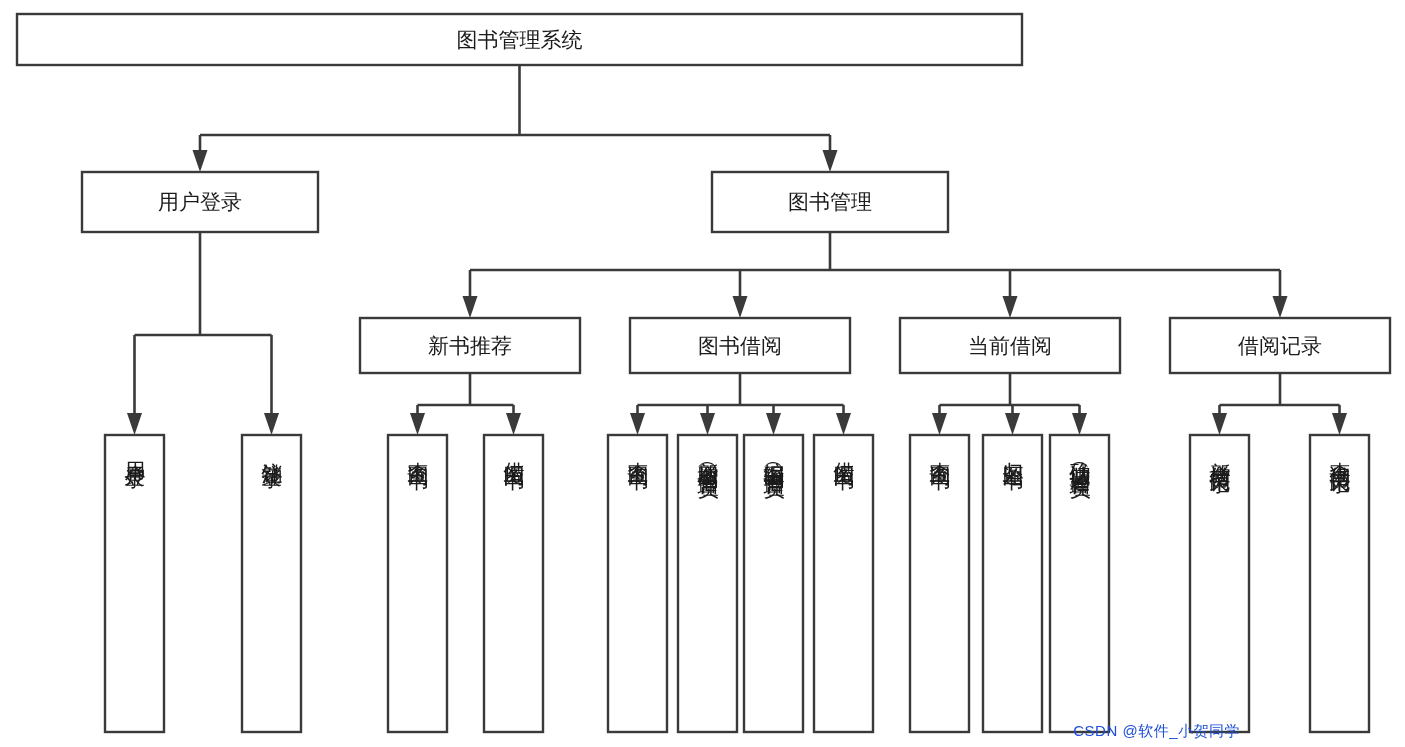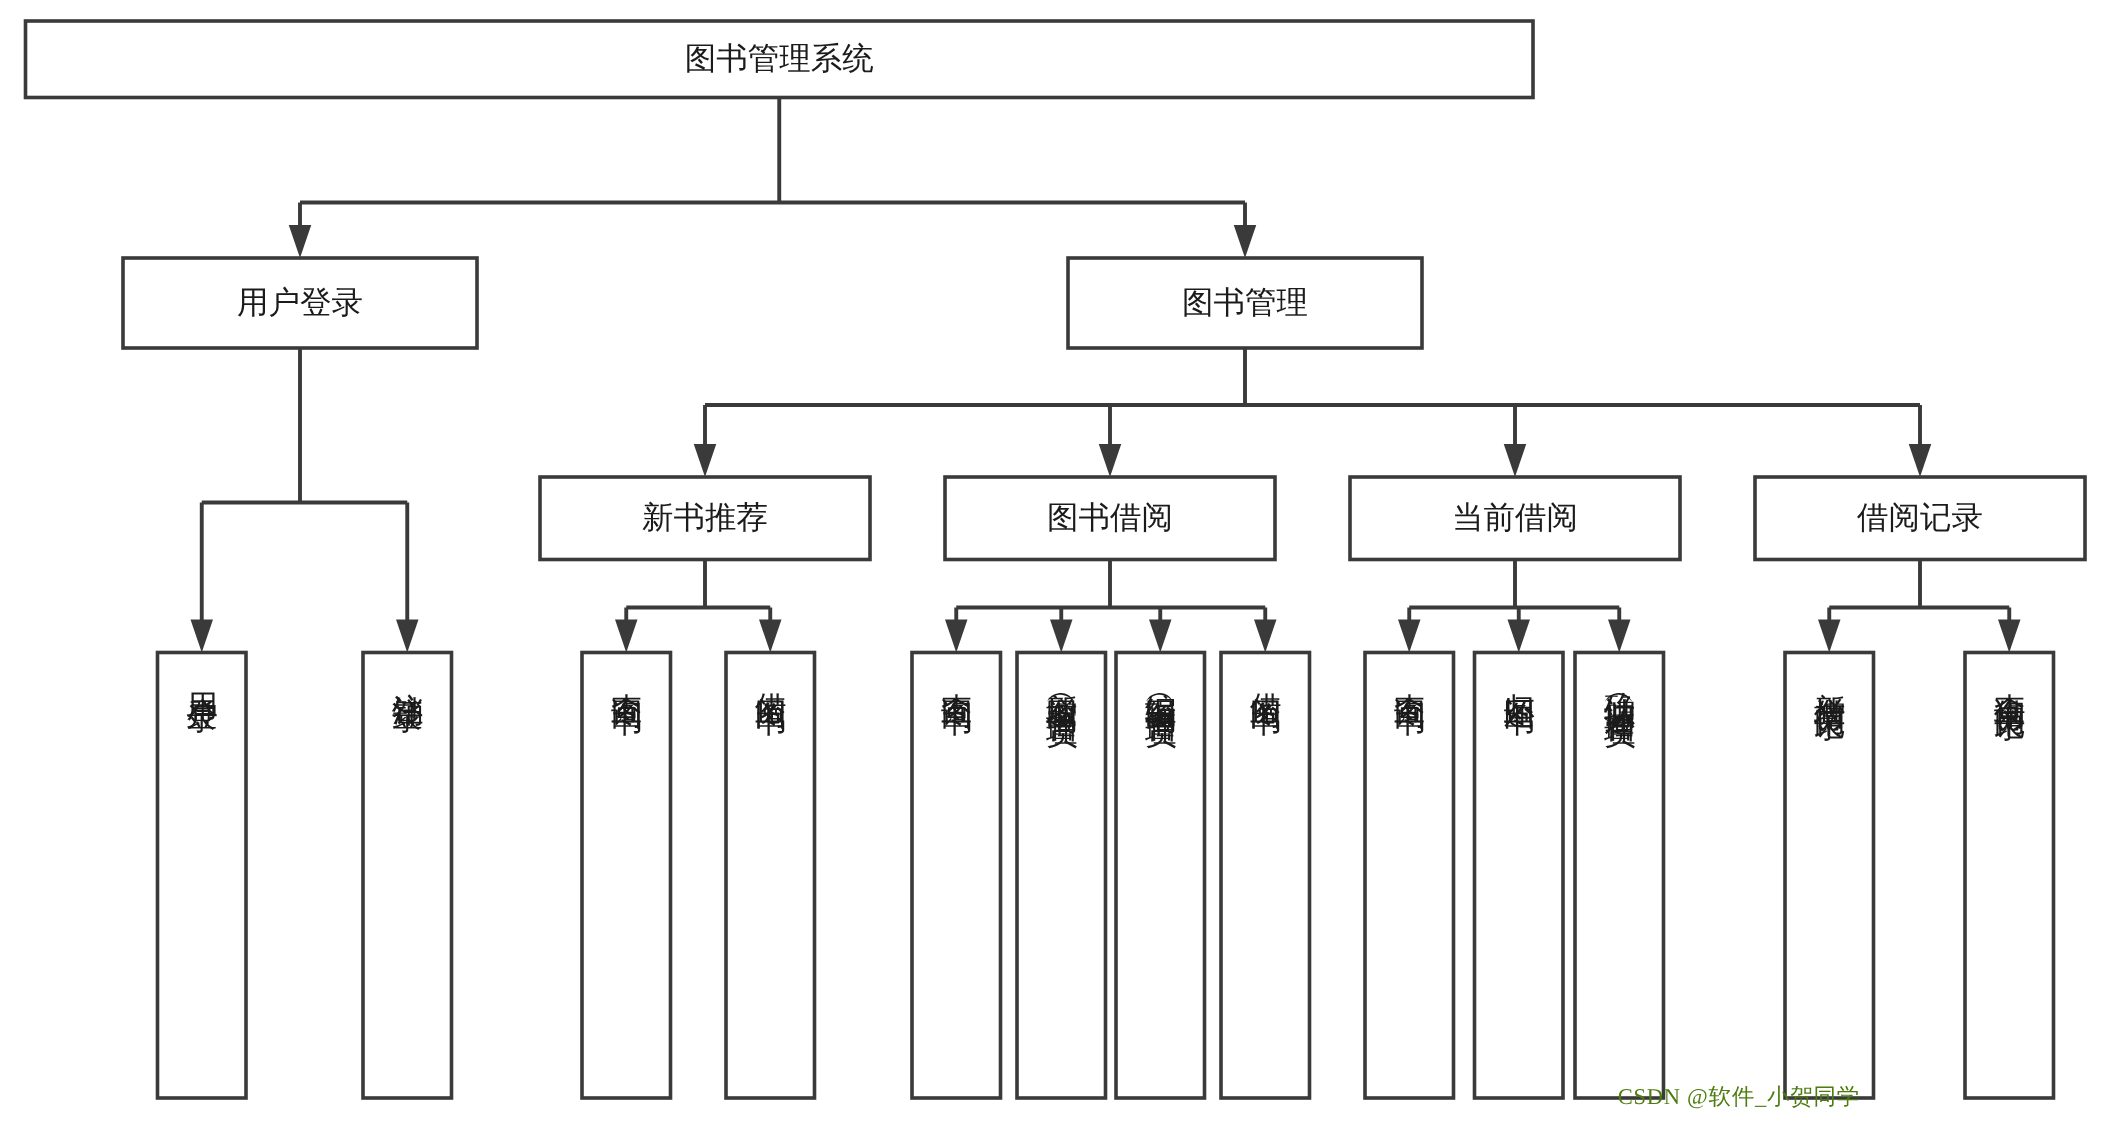--- a/index.html
+++ b/index.html
@@ -63,23 +63,23 @@
     font-size: 21px;
     line-height: 1.18;
     color: #1b1b1b;
     letter-spacing: 2.5px;
     white-space: nowrap;
   }
   #watermark {
     position: absolute;
     right: 12px;
     bottom: 6px;
-    font-family: Liberation Serif, serif;
+    font-family: Liberation Sans, sans-serif;
     font-size: 15px;
-    color: #4d7c0f;
+    color: #1d4ed8;
     letter-spacing: 0.5px;
     white-space: nowrap;
     margin-left: 40px;
   }
 </style>
 </head>
 <body>
 
 <div id="diagram-root">
   <svg class="flow" viewBox="0 0 1405 747" xmlns="http://www.w3.org/2000/svg">

